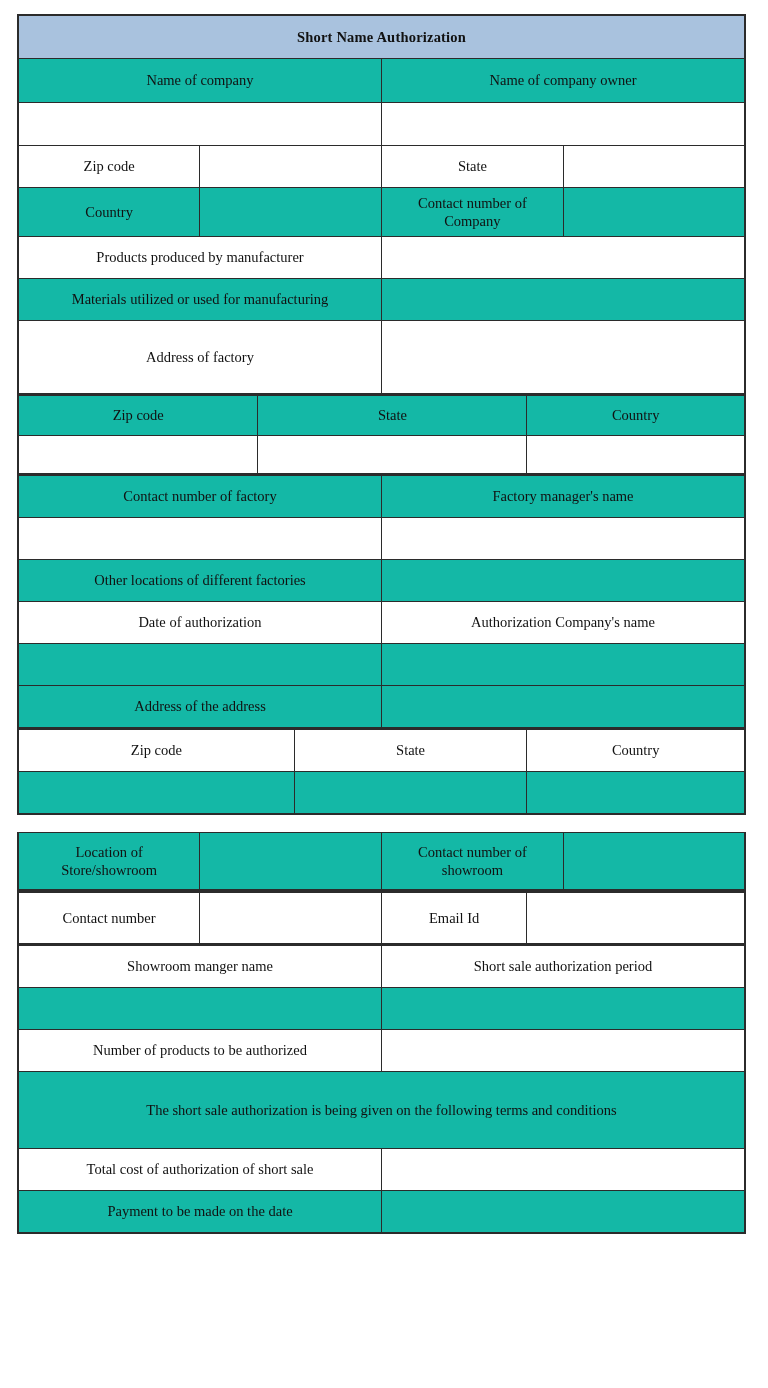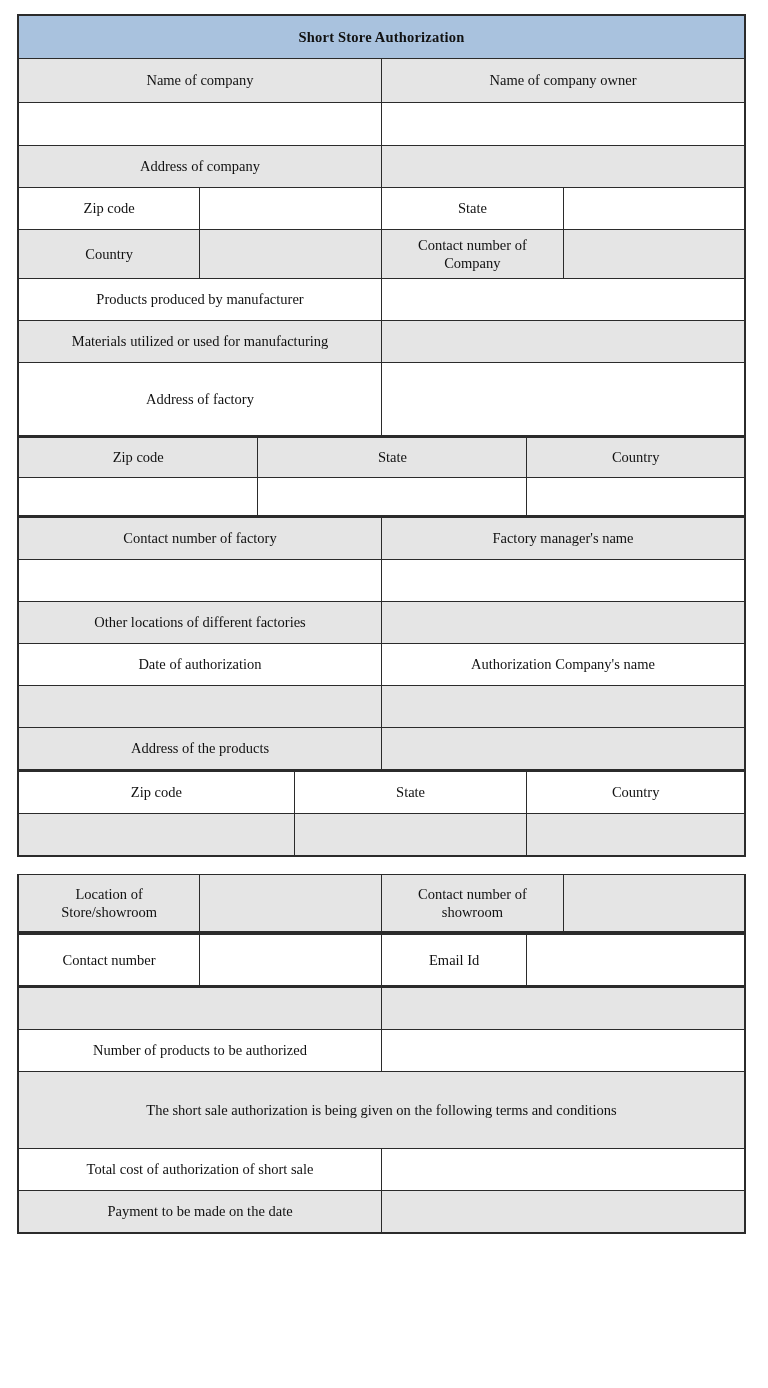--- a/index.html
+++ b/index.html
@@ -18,21 +18,21 @@
   table.form td{
     border:1.5px solid #2b2b2b;
     font-size:14.5px;
     text-align:center;
     vertical-align:middle;
     padding:2px 4px;
     line-height:1.25;
     background:#ffffff;
   }
   
-  tr.tint > td{background:#e5e5e5;}
+  tr.tint > td{background:#14b8a6;}
   tr.white > td{background:#ffffff;}
 
   td.title{
     background:#a9c2de !important;
     font-weight:bold;
     font-size:17px;
     letter-spacing:.2px;
     height:38px;
   }
   td.top{vertical-align:top;padding-top:10px;}
@@ -46,36 +46,32 @@
   <table class="form">
     <colgroup>
       <col style="width:25%">
         <col style="width:25%">
         <col style="width:25%">
         <col style="width:25%">
     </colgroup>
 
     <tbody>
         <tr class="title-row">
-      <td class="title" colspan="4">Short Store Authorization</td>
+      <td class="title" colspan="4">Short Name Authorization</td>
     </tr>
 
     <tr class="tint">
       <td colspan="2" style="height:39px">Name of company</td>
       <td colspan="2">Name of company owner</td>
     </tr>
     <tr class="white">
       <td colspan="2" style="height:38px"></td>
       <td colspan="2"></td>
     </tr>
 
-    <tr class="tint">
-      <td colspan="2" style="height:37px">Address of company</td>
-      <td colspan="2"></td>
-    </tr>
 
     <tr class="white">
       <td style="height:37px">Zip code</td>
       <td></td>
       <td>State</td>
       <td></td>
     </tr>
 
     <tr class="tint">
       <td style="height:44px">Country</td>
@@ -141,21 +137,21 @@
     </tr>
     <tr class="white">
       <td style="height:37px">Date of authorization</td>
       <td>Authorization Company's name</td>
     </tr>
     <tr class="tint">
       <td style="height:37px"></td>
       <td></td>
     </tr>
     <tr class="tint">
-      <td style="height:37px">Address of the products</td>
+      <td style="height:37px">Address of the address</td>
       <td></td>
     </tr>
   </tbody>
     </table>
 
   <table class="form" style="border-top:none">
     <colgroup>
         <col style="width:38%">
         <col style="width:32%">
         <col style="width:30%">
@@ -212,20 +208,24 @@
     </tr>
   </tbody>
     </table>
 
   <table class="form" style="border-top:none">
     <colgroup>
         <col style="width:50%">
         <col style="width:50%">
       </colgroup>
     <tbody>
+        <tr class="white">
+      <td style="height:37px">Showroom manger name</td>
+      <td>Short sale authorization period</td>
+    </tr>
     <tr class="tint">
       <td style="height:37px"></td>
       <td></td>
     </tr>
     <tr class="white">
       <td style="height:37px">Number of products to be authorized</td>
       <td></td>
     </tr>
     <tr class="tint">
       <td class="top" colspan="2" style="height:72px">The short sale authorization is being given on the following terms and conditions</td>

